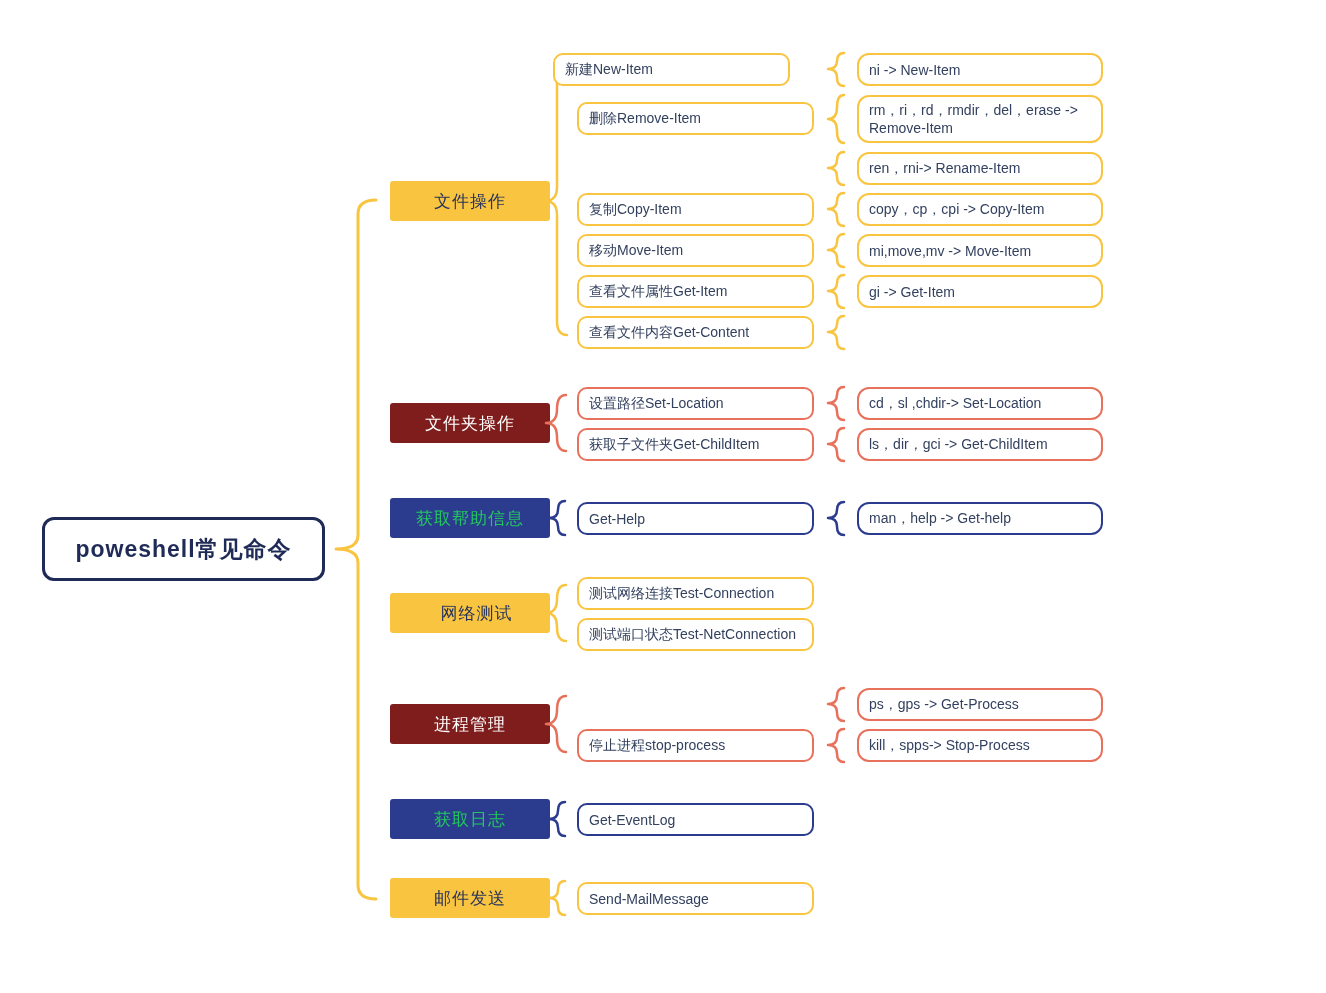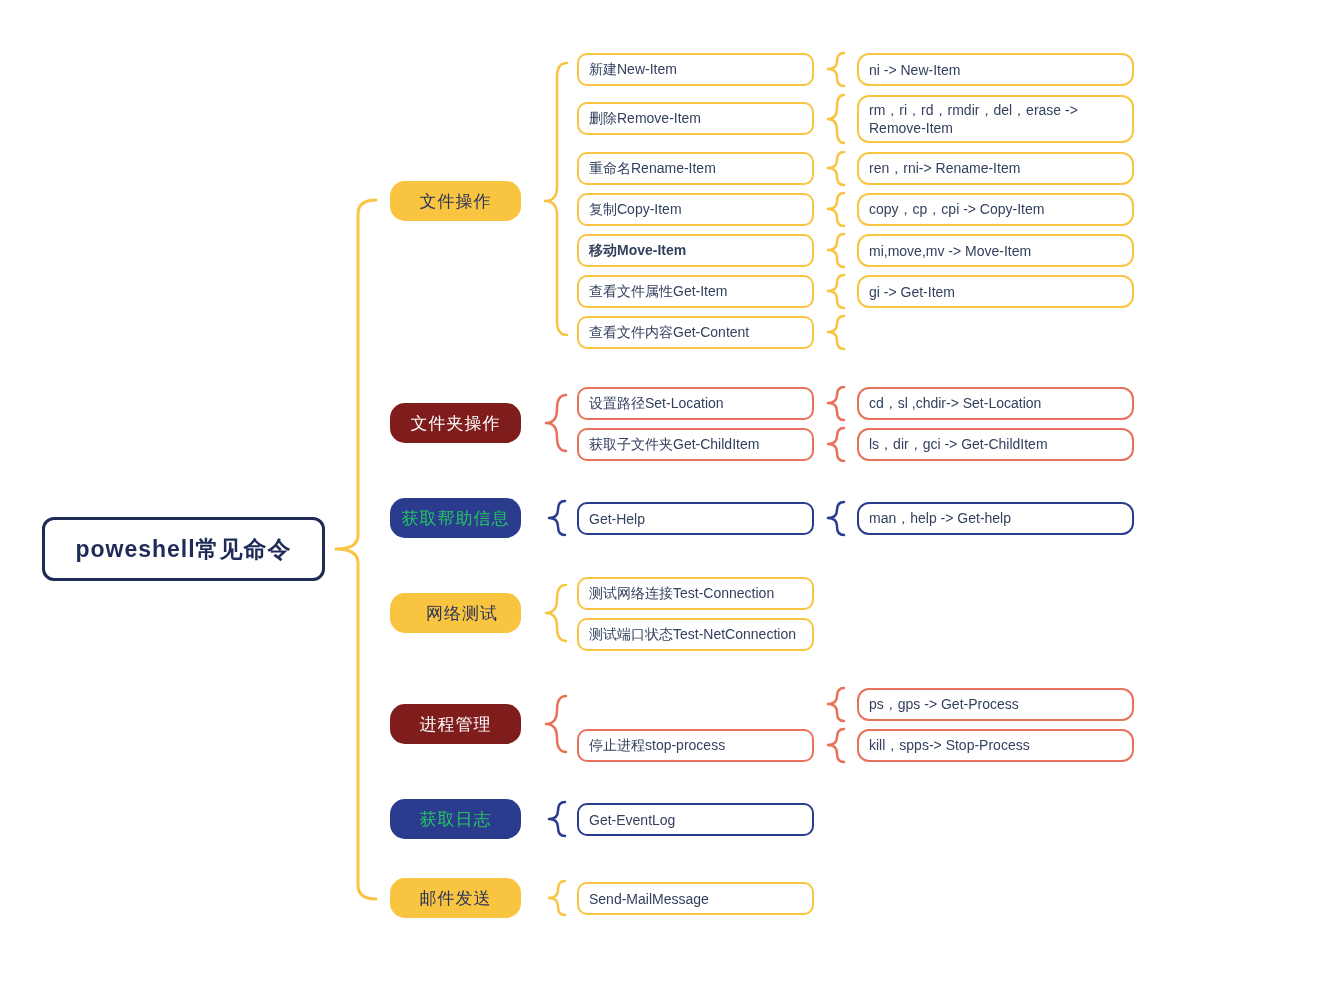--- a/index.html
+++ b/index.html
@@ -6,27 +6,27 @@
   #canvas{
     position:relative;width:1326px;height:993px;background:#ffffff;overflow:hidden;
     font-family:"Liberation Sans","DejaVu Sans",sans-serif;
   }
   .node{
     position:absolute;box-sizing:border-box;display:flex;align-items:center;
     background:#ffffff;border-radius:10px;font-size:14px;color:#33415f;
     padding:0 10px;white-space:nowrap;
   }
   .l2{width:237px;height:33px;border:2px solid;}
-  .l3{width:277px;height:33px;border:2px solid;border-radius:12px;}
+  .l3{width:246px;height:33px;border:2px solid;border-radius:12px;}
   .l3.tall{height:48px;white-space:normal;line-height:1.3;padding:3px 10px;}
   .b-yellow{border-color:#f9c440;}
   .b-red{border-color:#e8715c;}
   .b-navy{border-color:#2b3c8e;}
   .l1{
-    width:131px;height:40px;border-radius:15px;justify-content:center;
+    width:160px;height:40px;border-radius:3px;justify-content:center;
     font-size:17px;letter-spacing:1px;
   }
   .f-yellow{background:#f9c440;color:#27335c;}
   .f-red{background:#7f1d1d;color:#ffffff;}
   .f-navy{background:#2b3c8e;color:#22c55e;}
   .root{
     left:42px;top:517px;width:283px;height:64px;border:3px solid #1f2a56;
     border-radius:12px;justify-content:center;font-size:23px;font-weight:bold;
     color:#1f2a56;letter-spacing:1px;
   }
@@ -69,25 +69,24 @@
   <div class="brace c-red" style="left:544px;top:694px;"><svg width="24" height="60" viewBox="0 0 24 60">
         <path d="M 22 2 Q 13 2 13 16 L 13 16 Q 13 30 2 30 Q 13 30 13 44 L 13 44 Q 13 58 22 58" fill="none" stroke="currentColor" stroke-width="2.5" stroke-linecap="round" stroke-linejoin="round"></path>
       </svg></div>
   <div class="brace c-navy" style="left:547px;top:800px;"><svg width="20" height="38" viewBox="0 0 20 38">
         <path d="M 18 2 Q 11 2 11 10.5 L 11 10.5 Q 11 19 2 19 Q 11 19 11 27.5 L 11 27.5 Q 11 36 18 36" fill="none" stroke="currentColor" stroke-width="2.5" stroke-linecap="round" stroke-linejoin="round"></path>
       </svg></div>
   <div class="brace c-yellow" style="left:547px;top:879px;"><svg width="20" height="38" viewBox="0 0 20 38">
         <path d="M 18 2 Q 11 2 11 10.5 L 11 10.5 Q 11 19 2 19 Q 11 19 11 27.5 L 11 27.5 Q 11 36 18 36" fill="none" stroke="currentColor" stroke-width="2.5" stroke-linecap="round" stroke-linejoin="round"></path>
       </svg></div>
 
-  <div class="node l2 b-yellow" style="left:577px;top:53px;">新建New-Item</div>
+  <div class="node l2 b-yellow" style="left:553px;top:53px;">新建New-Item</div>
   <div class="node l2 b-yellow" style="left:577px;top:102px;">删除Remove-Item</div>
-  <div class="node l2 b-yellow" style="left:577px;top:152px;">重命名Rename-Item</div>
   <div class="node l2 b-yellow" style="left:577px;top:193px;">复制Copy-Item</div>
-  <div class="node l2 b-yellow" style="left:577px;top:234px;font-weight:bold;">移动Move-Item</div>
+  <div class="node l2 b-yellow" style="left:577px;top:234px;">移动Move-Item</div>
   <div class="node l2 b-yellow" style="left:577px;top:275px;">查看文件属性Get-Item</div>
   <div class="node l2 b-yellow" style="left:577px;top:316px;">查看文件内容Get-Content</div>
   <div class="node l2 b-red" style="left:577px;top:387px;">设置路径Set-Location</div>
   <div class="node l2 b-red" style="left:577px;top:428px;">获取子文件夹Get-ChildItem</div>
   <div class="node l2 b-navy" style="left:577px;top:502px;">Get-Help</div>
   <div class="node l2 b-yellow" style="left:577px;top:577px;">测试网络连接Test-Connection</div>
   <div class="node l2 b-yellow" style="left:577px;top:618px;">测试端口状态Test-NetConnection</div>
   <div class="node l2 b-red" style="left:577px;top:729px;">停止进程stop-process</div>
   <div class="node l2 b-navy" style="left:577px;top:803px;">Get-EventLog</div>
   <div class="node l2 b-yellow" style="left:577px;top:882px;">Send-MailMessage</div>

